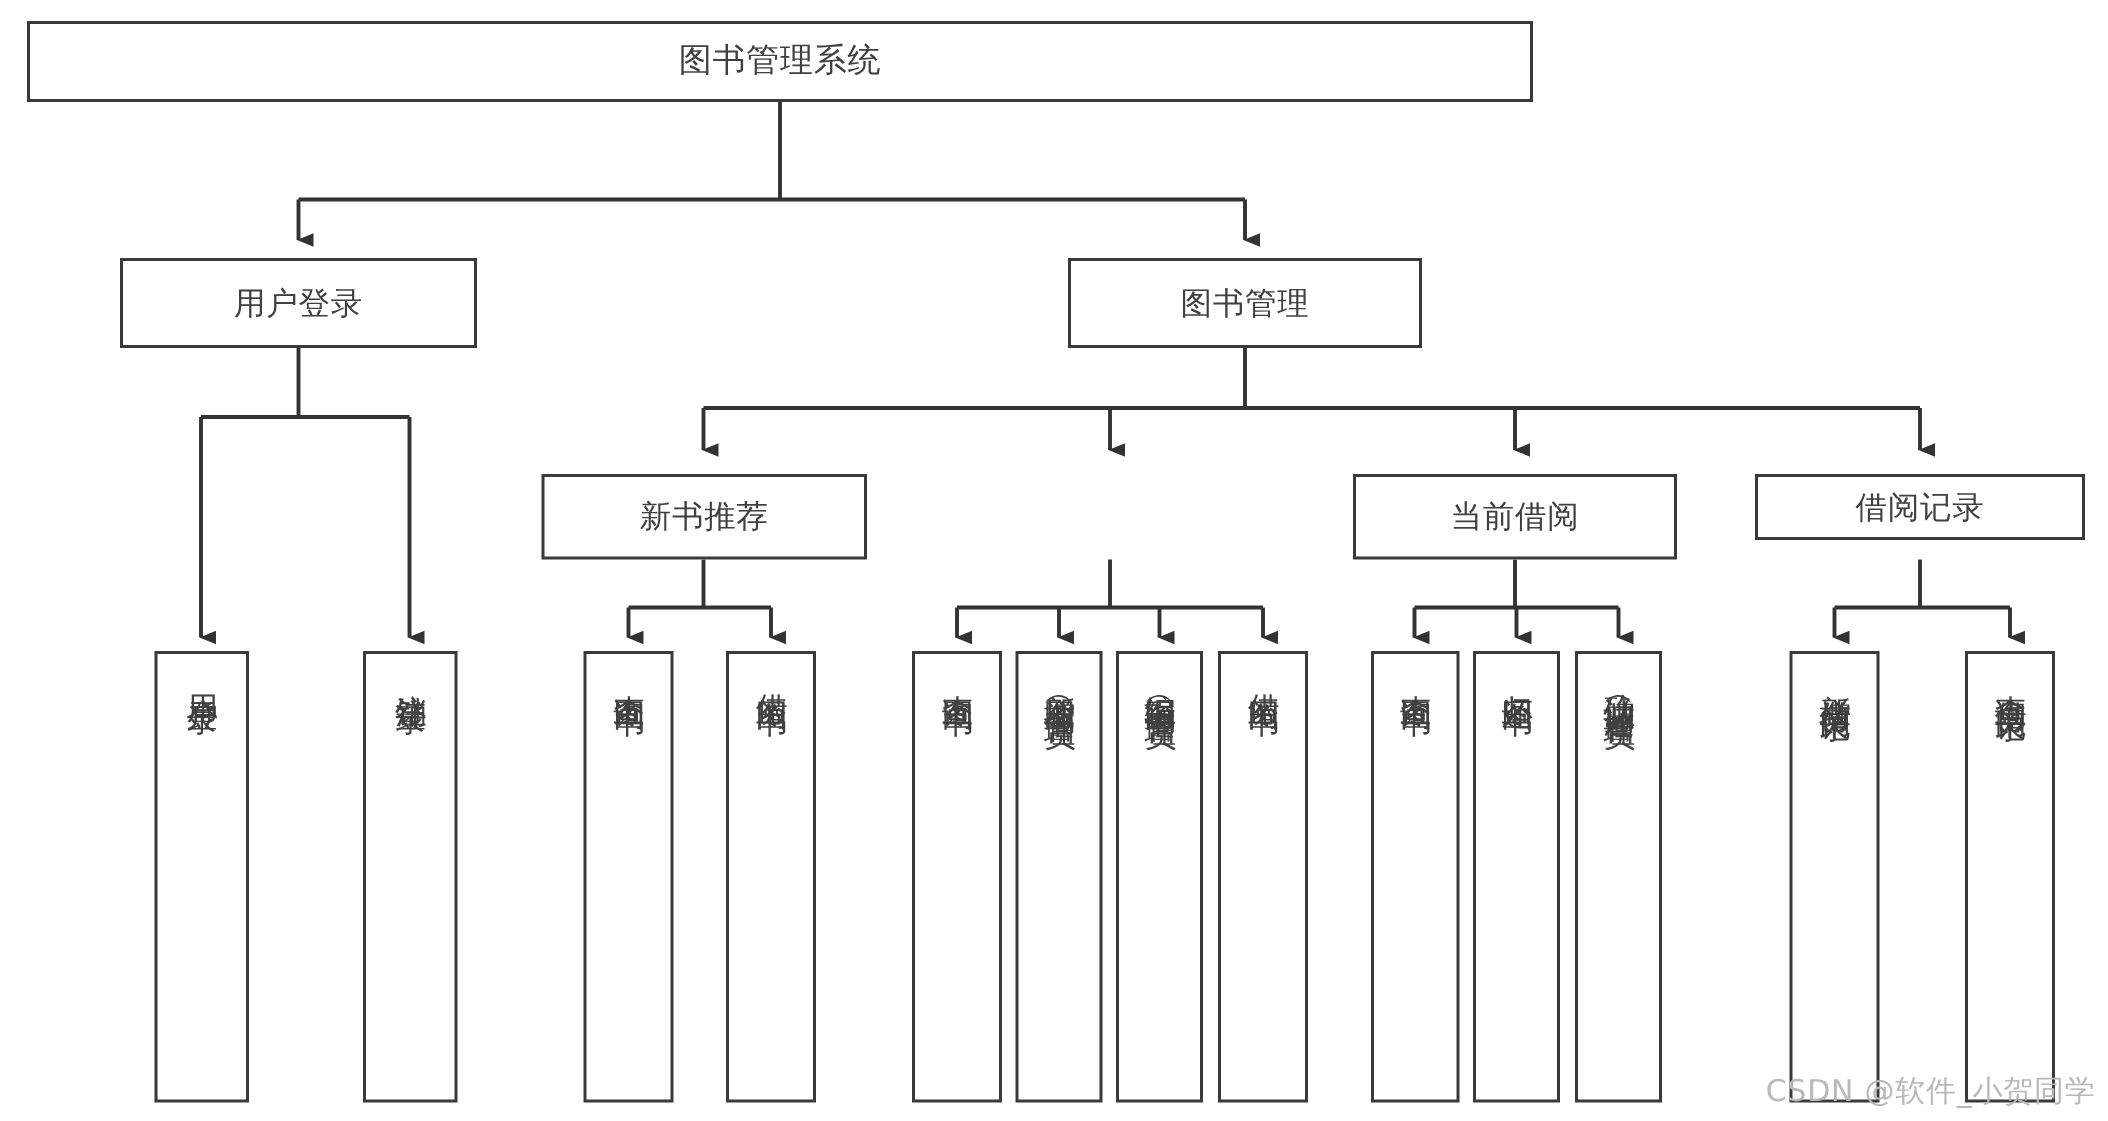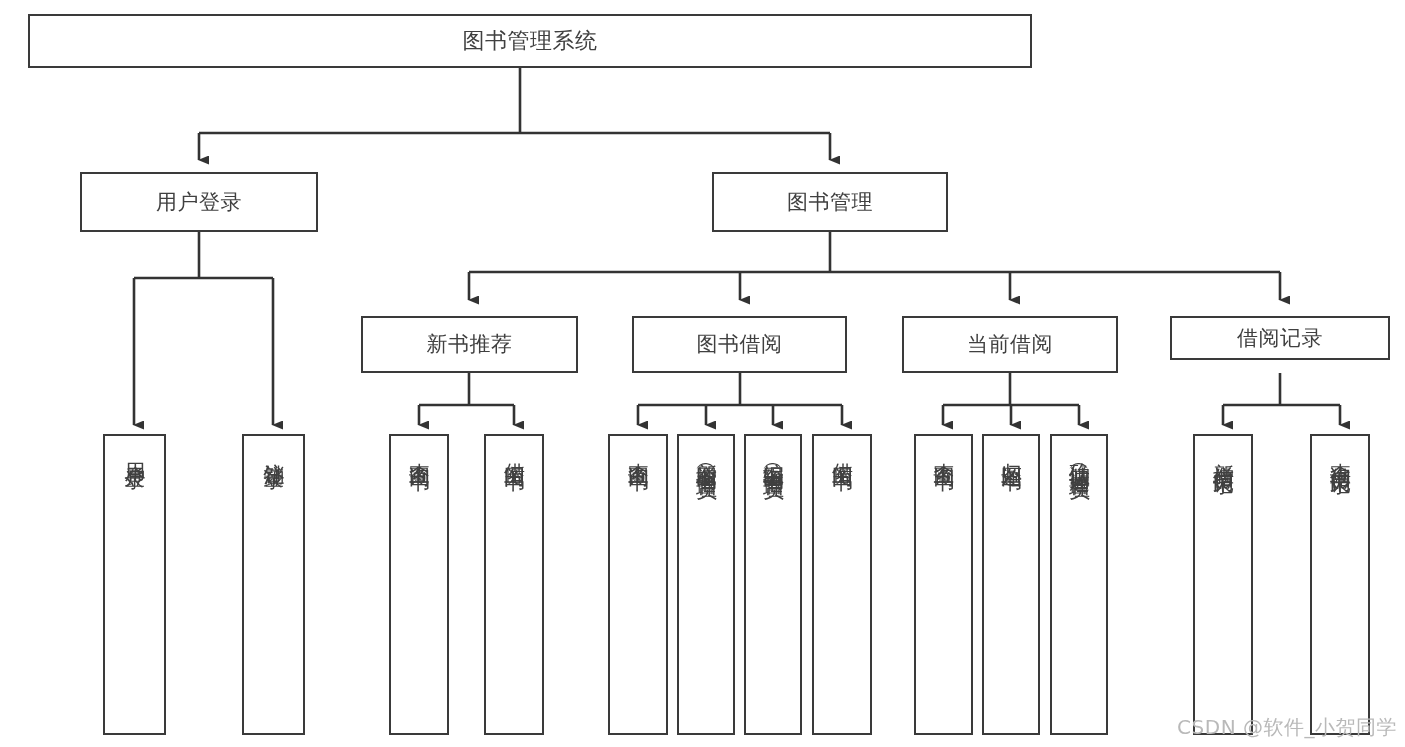--- a/index.html
+++ b/index.html
@@ -122,37 +122,34 @@
       <path d="M1011,405 L1011,425" marker-end="url(#arrowhead)"></path>
       <path d="M1079,405 L1079,425" marker-end="url(#arrowhead)"></path>
 
       <path d="M1280,373 L1280,405"></path>
       <path d="M1223,405 L1340,405"></path>
       <path d="M1223,405 L1223,425" marker-end="url(#arrowhead)"></path>
       <path d="M1340,405 L1340,425" marker-end="url(#arrowhead)"></path>
     </g>
   </svg>
 
-  <div class="node root h" style="left:28px; top:14px; width:1004px; height:54px;">
+  <div class="node root h" style="left:18px; top:14px; width:1004px; height:54px;">
     <span class="node-label">图书管理系统</span>
   </div>
 
   <div class="node h" style="left:80px; top:172px; width:238px; height:60px;">
     <span class="node-label">用户登录</span>
   </div>
   <div class="node h" style="left:712px; top:172px; width:236px; height:60px;">
     <span class="node-label">图书管理</span>
   </div>
 
   <div class="node h" style="left:361px; top:316px; width:217px; height:57px;">
     <span class="node-label">新书推荐</span>
   </div>
-  <div class="node h" style="left:632px; top:316px; width:215px; height:57px;">
-    <span class="node-label">图书借阅</span>
-  </div>
   <div class="node h" style="left:902px; top:316px; width:216px; height:57px;">
     <span class="node-label">当前借阅</span>
   </div>
   <div class="node h" style="left:1170px; top:316px; width:220px; height:44px;">
     <span class="node-label">借阅记录</span>
   </div>
 
   <div class="node v" style="left:103px; top:434px; width:63px; height:301px;">
     <span class="node-label">用户登录</span>
   </div>

